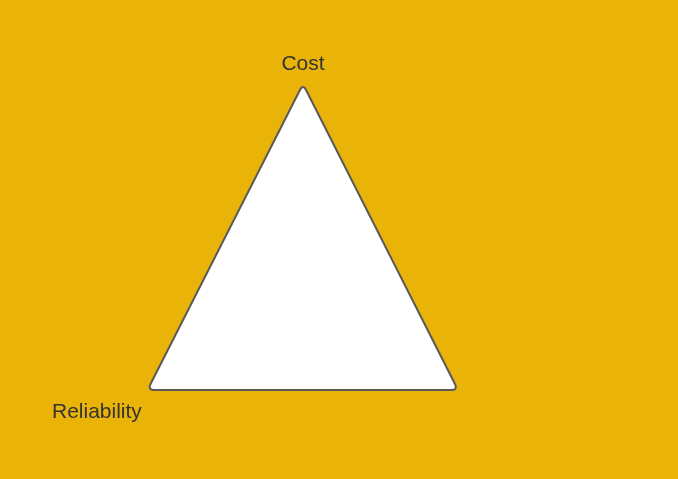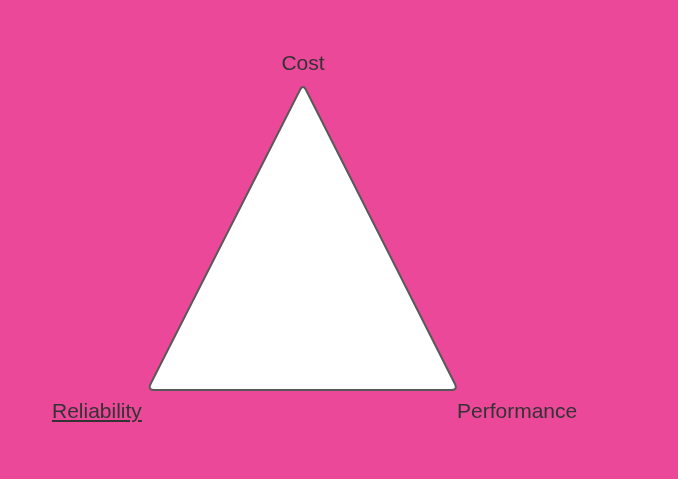--- a/index.html
+++ b/index.html
@@ -4,21 +4,21 @@
 <style>
   html, body {
     margin: 0;
     padding: 0;
     background: #ffffff;
   }
   .canvas {
     position: relative;
     width: 678px;
     height: 479px;
-    background: #ec4899;
+    background: #eab308;
     font-family: "Liberation Sans", sans-serif;
     overflow: hidden;
   }
   .triangle-svg {
     position: absolute;
     left: 0;
     top: 0;
   }
   .diagram-label {
     position: absolute;
@@ -43,17 +43,16 @@
              L 451 390
              Q 458 390 454.84 383.76
              L 306.16 90.24
              Q 303 84 299.83 90.24
              Z" fill="#ffffff" stroke="#595959" stroke-width="2" stroke-linejoin="round" stroke-linecap="round"></path>
   </svg>
 
   <div class="diagram-label label-centered" style="left: 303px; top: 51px;">Cost</div>
 
 
-  <div class="diagram-label" style="left: 52px; top: 399px; text-decoration: underline;">Reliability</div>
+  <div class="diagram-label" style="left: 52px; top: 399px;">Reliability</div>
 
-  <div class="diagram-label" style="left: 457px; top: 399px;">Performance</div>
 
 </div>
 
 </body></html>

